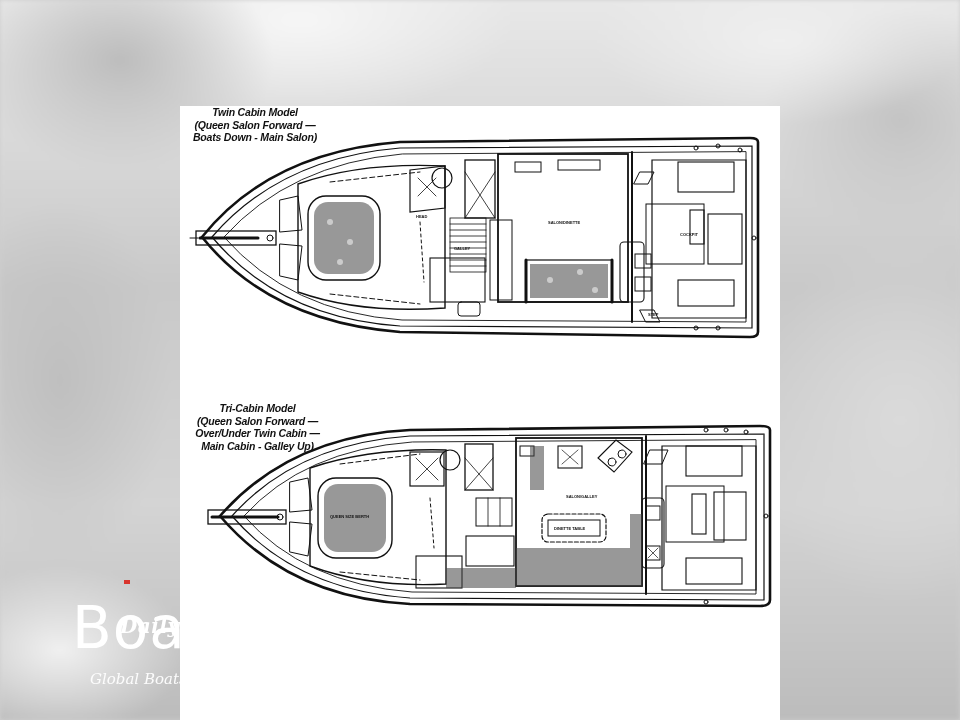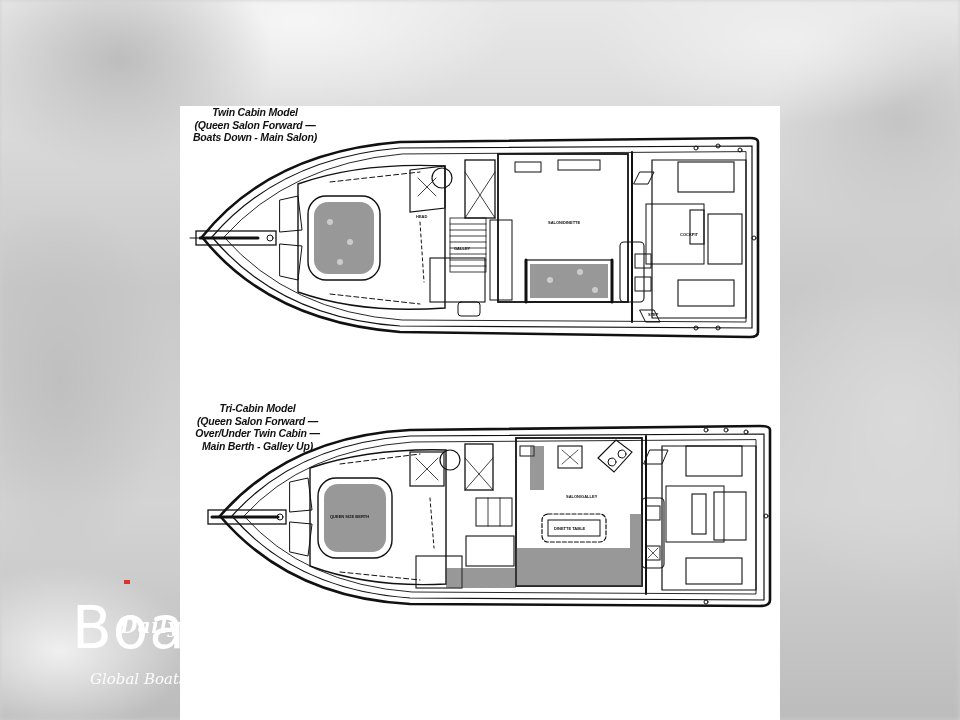--- a/index.html
+++ b/index.html
@@ -163,21 +163,21 @@
       <text class="lbl" x="468" y="184">STEP</text>
       <text class="lbl" x="274" y="118">GALLEY</text>
       <text class="lbl" x="236" y="86">HEAD</text>
     </svg>
   </div>
 
   <div class="title t2">
     <div>Tri-Cabin Model</div>
     <div>(Queen Salon Forward —</div>
     <div>Over/Under Twin Cabin —</div>
-    <div>Main Berth - Galley Up)</div>
+    <div>Main Cabin - Galley Up)</div>
   </div>
 
   <div class="plan" style="top:312px;">
     <svg width="600" height="194" viewBox="0 0 600 194">
       <g fill="none" stroke="#111" stroke-linecap="round">
         <path d="M590,12 L590,182 Q590,188 580,188 L230,186 Q110,180 40,98 Q110,18 230,12 L580,8 Q590,8 590,12 Z" stroke-width="2.6"></path>
         <path d="M584,16 L584,182 L230,180 Q116,172 52,98 Q116,26 230,18 Z" stroke-width="1.2"></path>
         <path d="M576,22 L576,176 L232,174 Q124,166 64,98 Q124,32 232,24 Z" stroke-width="0.9"></path>
         <rect x="28" y="92" width="78" height="14" stroke-width="1.3"></rect>
         <line x1="32" y1="99" x2="98" y2="99" stroke-width="3"></line>

